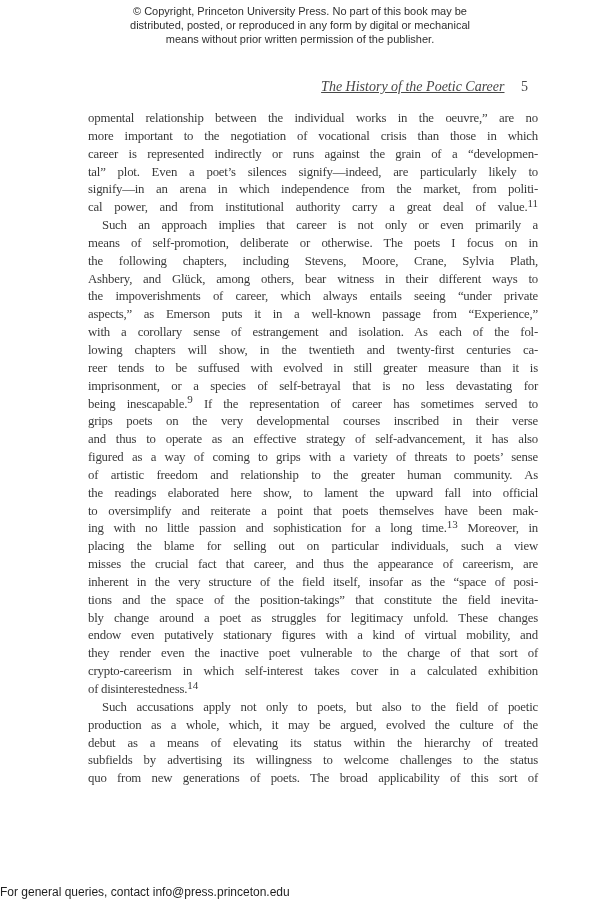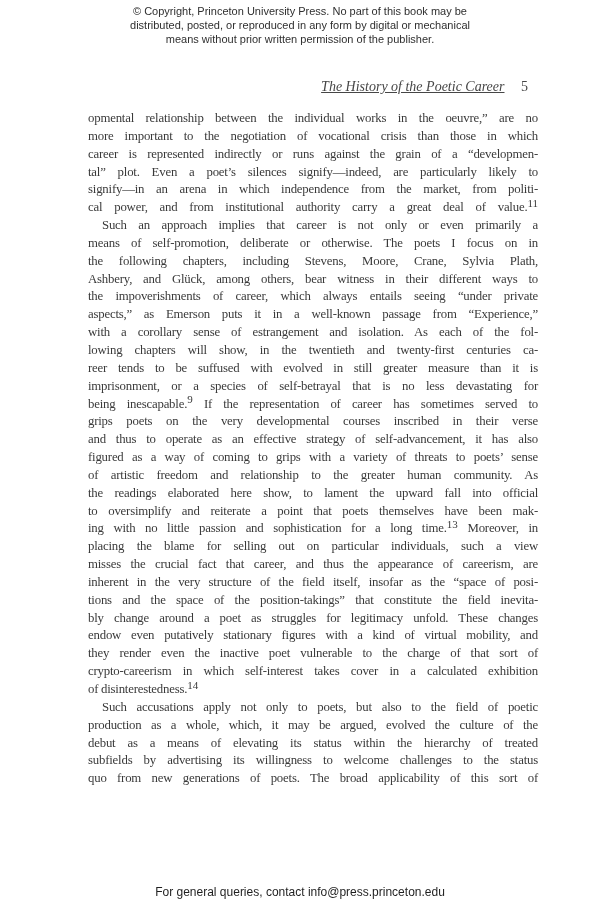--- a/index.html
+++ b/index.html
@@ -46,21 +46,21 @@
     text-align-last:left;
   }
   .bline.indented { text-indent:14px; }
   .bline sup {
     font-size:11px; line-height:0; letter-spacing:0;
     vertical-align:baseline; position:relative; top:-4.5px;
   }
   
   .footer {
     position:absolute; top:885px; left:0;
-    width:100%; text-align:center;
+    width:100%; text-align:left;
     font-family:"Liberation Sans","DejaVu Sans",sans-serif;
     font-size:12px; color:#1f1f1f;
   }
 </style>
 </head>
 <body>
 
 <div class="page">
 
   <div class="notice">

